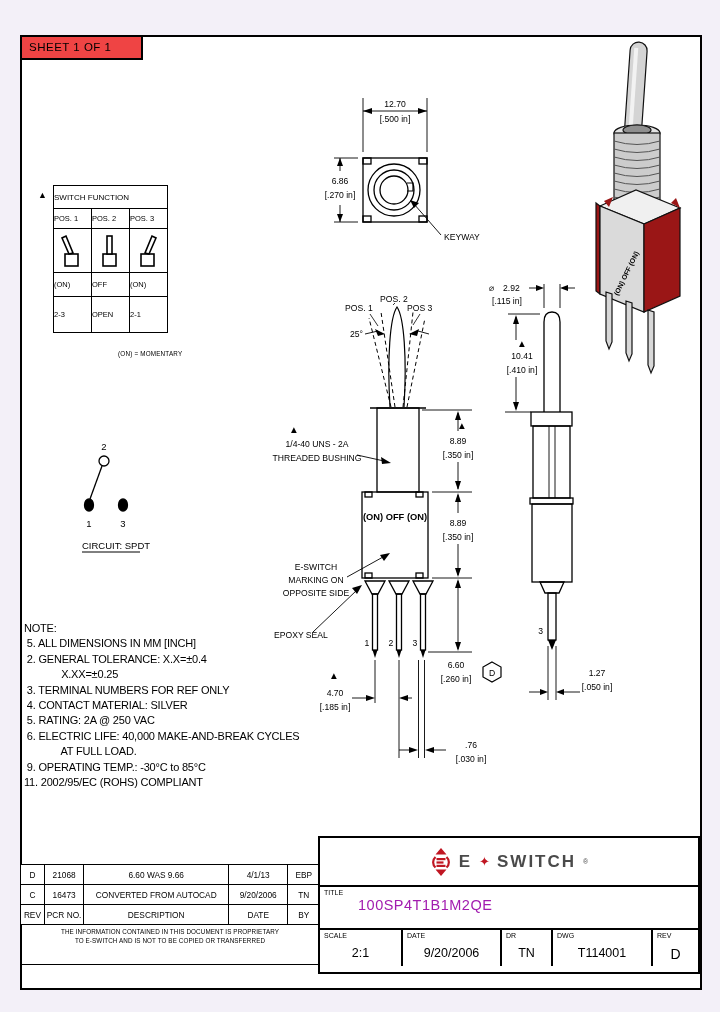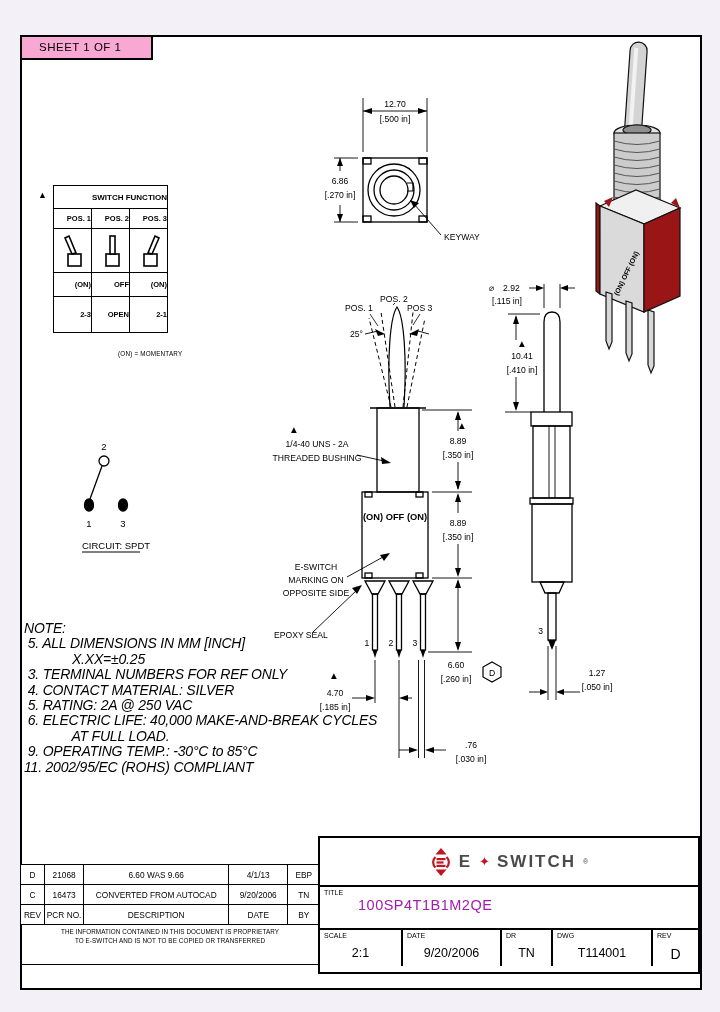--- a/index.html
+++ b/index.html
@@ -2,35 +2,35 @@
 <html><head>
 <meta charset="utf-8">
 <style>
   html,body{margin:0;padding:0;}
   body{background:#e9e4f0;font-family:"Liberation Sans","DejaVu Sans",sans-serif;}
   #page{position:relative;width:720px;height:1012px;background:#f3f0f8;overflow:hidden;}
   #sheet-border{position:absolute;left:20px;top:35px;width:678px;height:951px;border:2px solid #000;background:#fff;}
   .abs{position:absolute;}
   .blk{color:#000;}
   
-  #sheet-label{left:20px;top:35px;width:112px;height:21px;border:2px solid #000;background:#f9a8d4;
-    font-size:11.5px;line-height:21px;padding-left:17px;letter-spacing:.5px;}
+  #sheet-label{left:20px;top:35px;width:112px;height:21px;border:2px solid #000;background:#ef4444;
+    font-size:11.5px;line-height:21px;padding-left:7px;letter-spacing:.5px;}
   
   #fn-table{left:53px;top:185px;width:115px;border-collapse:collapse;background:#fff;}
-  #fn-table td,#fn-table th{border:1.5px solid #000;font-size:7.5px;font-weight:bold;text-align:right;padding:0;color:#000;margin-left:24px;}
+  #fn-table td,#fn-table th{border:1.5px solid #000;font-size:7.5px;font-weight:normal;text-align:left;padding:0;color:#000;margin-left:24px;}
   #fn-table .hd{height:22px;font-size:8px;}
   #fn-table .pos{height:20px;}
   #fn-table .tog{height:44px;}
   #fn-table .st{height:24px;}
   #fn-table .cn{height:36px;}
   #fn-marker{left:38px;top:190px;font-size:9px;}
   #fn-footnote{left:118px;top:350px;font-size:6.3px;letter-spacing:.2px;}
   
   #notes{left:24px;top:621px;width:300px;}
-  .note-line{white-space:pre;font-size:14px;line-height:15.4px;color:#000;letter-spacing:-0.2px;font-style:italic;}
+  .note-line{white-space:pre;font-size:11px;line-height:15.4px;color:#000;letter-spacing:-0.2px;}
   
   #rev-block{left:20px;top:864px;width:300px;}
   #rev-table{border-collapse:collapse;width:300px;background:#fff;}
   #rev-table td{border:1.7px solid #000;height:19px;text-align:center;font-size:8.3px;color:#000;padding:0;}
   #prop-box{border:1.7px solid #000;border-top:none;height:36px;text-align:center;padding-top:3px;}
   .prop-line{font-size:6.3px;line-height:8.5px;color:#000;letter-spacing:.1px;}
   
   #title-block{left:318px;top:836px;width:382px;height:138px;border:2px solid #000;background:#fff;box-sizing:border-box;}
   #tb-logo-row{height:47px;border-bottom:2px solid #000;display:flex;align-items:center;justify-content:center;gap:7px;}
   .brand-text{font-size:17px;font-weight:bold;color:#4a4a4a;letter-spacing:2px;}
@@ -299,20 +299,21 @@
       <td>OPEN</td>
       <td>2-1</td>
     </tr>
   </tbody>
     </table>
   <div id="fn-footnote" class="abs blk">(ON) = MOMENTARY</div>
 
   <div id="notes" class="abs">
     <div class="note-line">NOTE:</div>
     <div class="note-line"> 5. ALL DIMENSIONS IN MM [INCH]</div>
+    <div class="note-line"> 2. GENERAL TOLERANCE: X.X=±0.4</div>
     <div class="note-line">             X.XX=±0.25</div>
     <div class="note-line"> 3. TERMINAL NUMBERS FOR REF ONLY</div>
     <div class="note-line"> 4. CONTACT MATERIAL: SILVER</div>
     <div class="note-line"> 5. RATING: 2A @ 250 VAC</div>
     <div class="note-line"> 6. ELECTRIC LIFE: 40,000 MAKE-AND-BREAK CYCLES</div>
     <div class="note-line">             AT FULL LOAD.</div>
     <div class="note-line"> 9. OPERATING TEMP.: -30°C to 85°C</div>
     <div class="note-line">11. 2002/95/EC (ROHS) COMPLIANT</div>
   </div>
 

